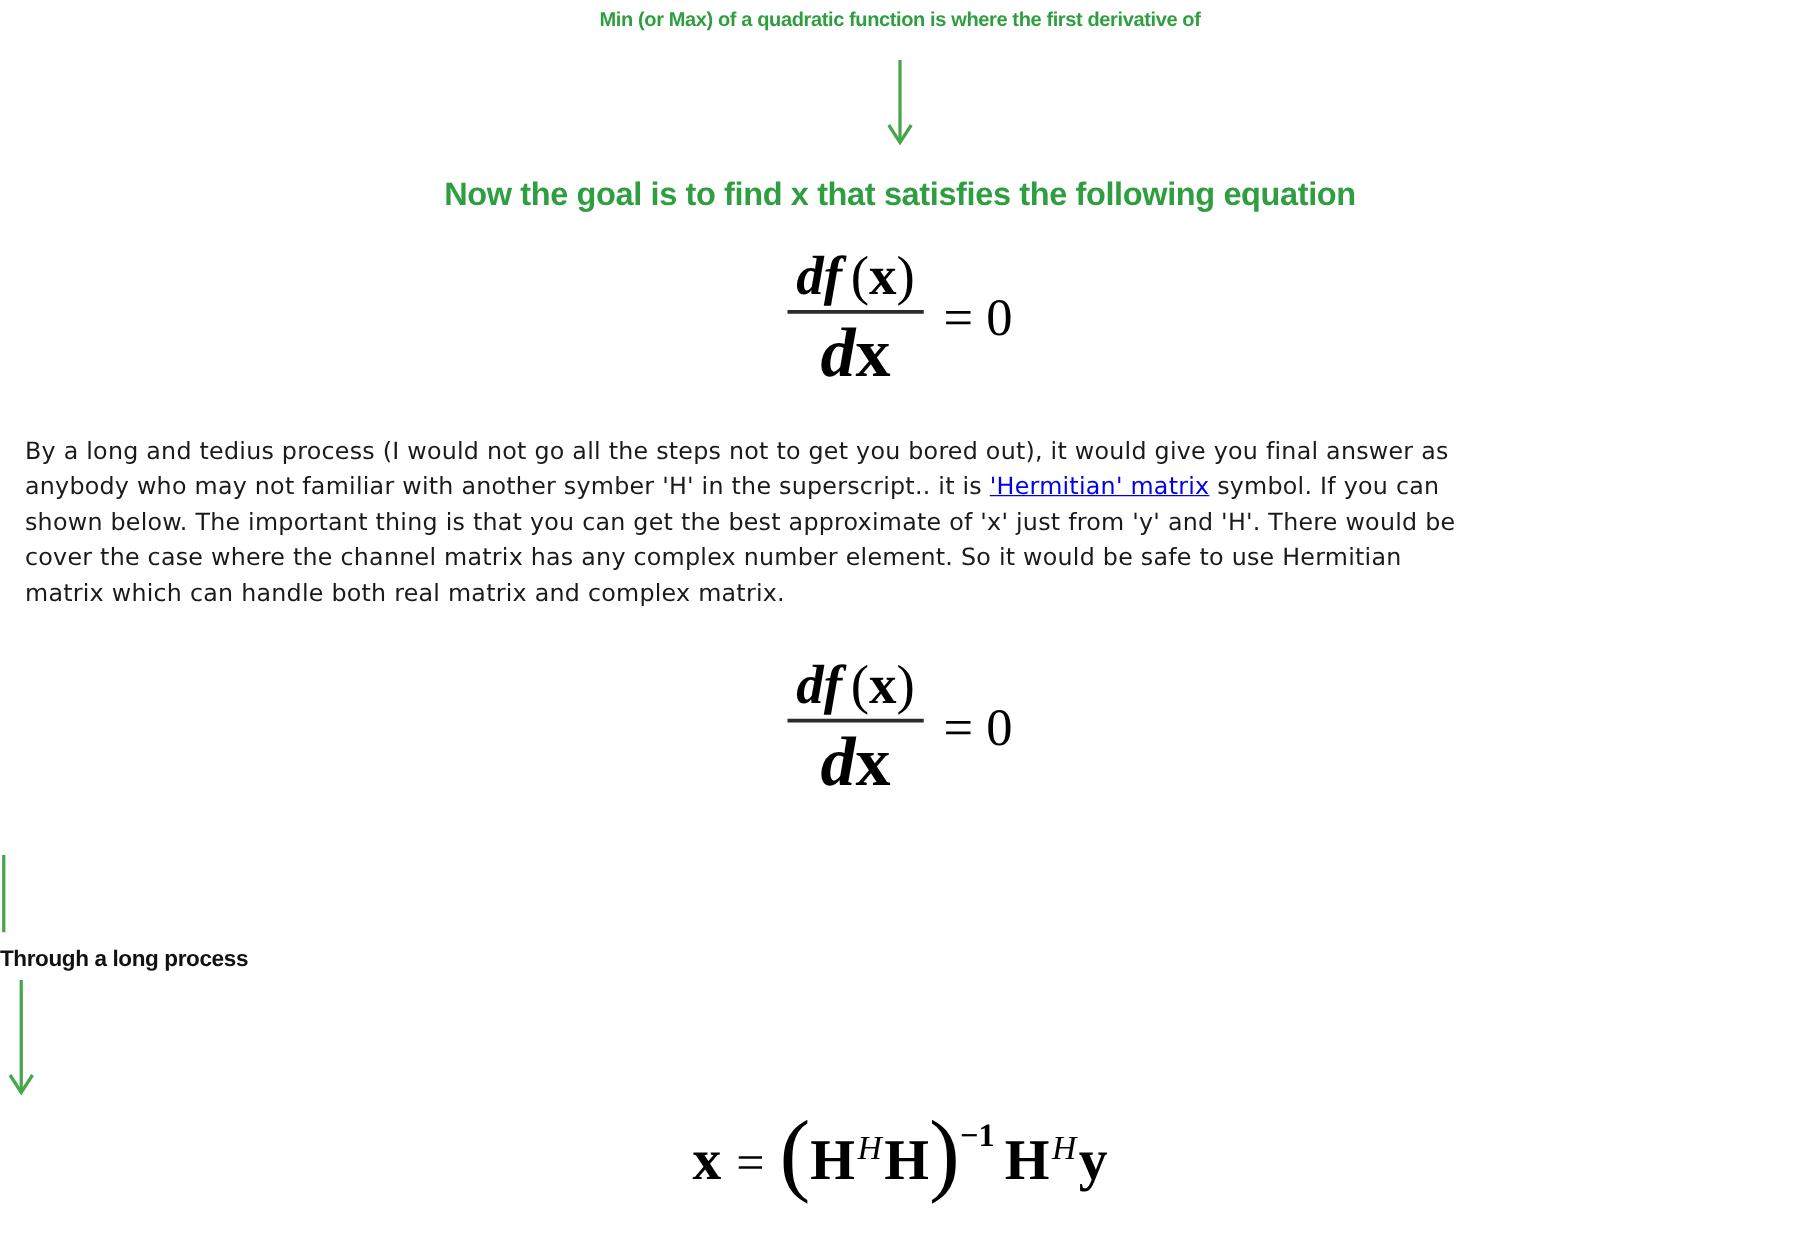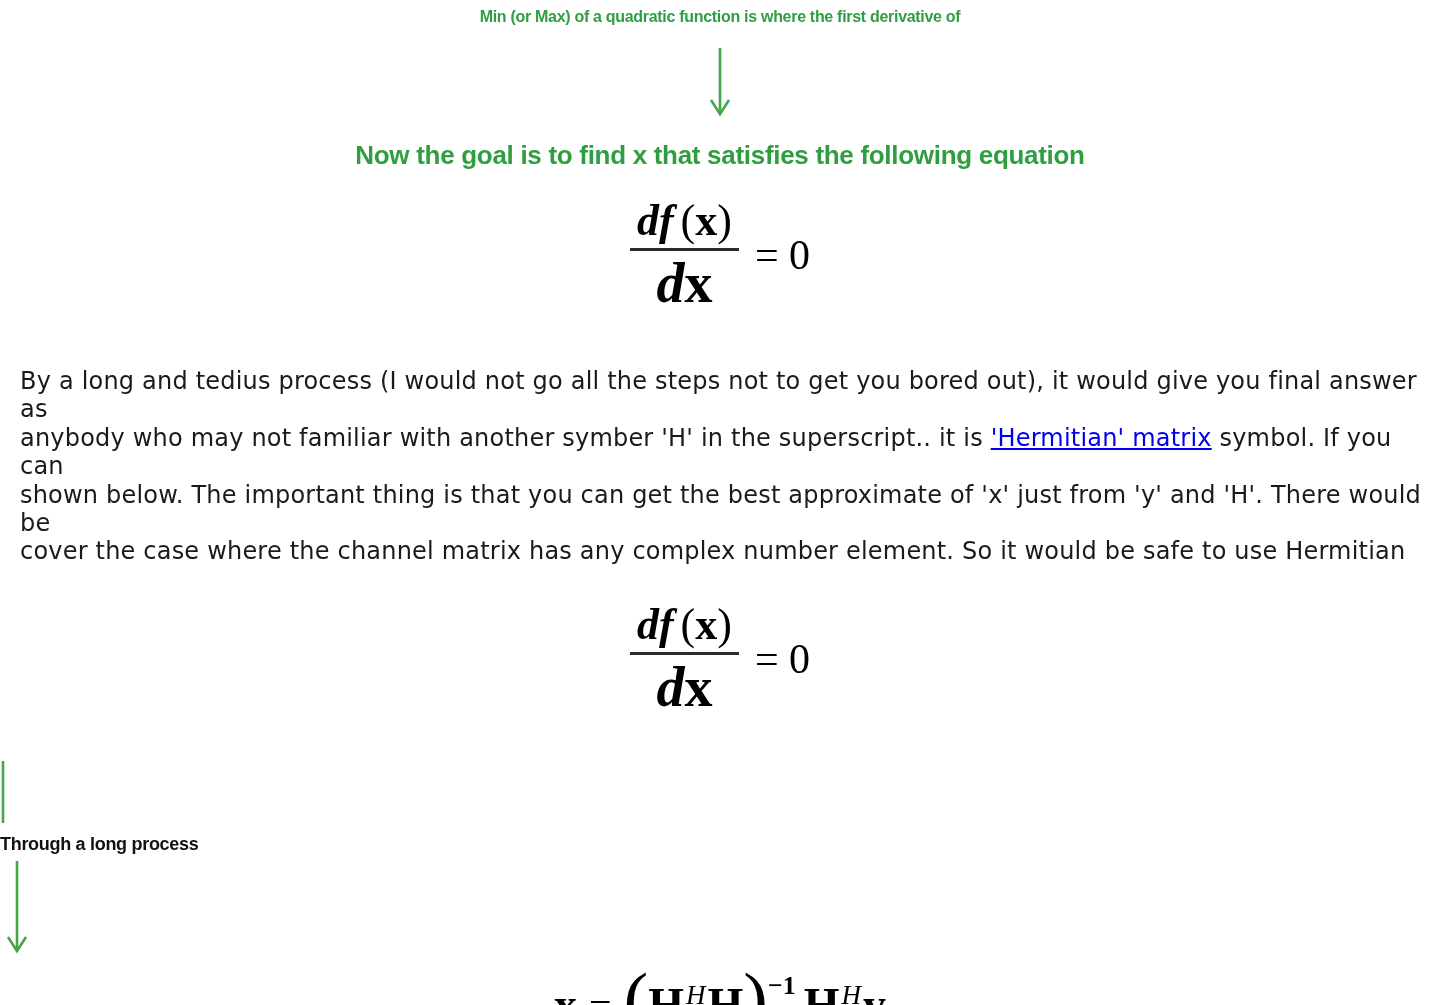--- a/index.html
+++ b/index.html
@@ -74,23 +74,23 @@
     white-space: nowrap;
   }
   .mi { font-style: italic; font-weight: 700; }
   .mo { font-weight: 400; }
   .mo.lp { margin-left: 7px; }
   .mb { font-weight: 700; }
   .rhs { font-size: 42px; font-weight: 400; white-space: nowrap; }
 
   
   .paragraph {
-    margin: 52px 0 0 20px;
+    margin: 32px 0 0 20px;
     font-family: "DejaVu Sans", sans-serif;
-    font-size: 24px;
+    font-size: 19px;
     letter-spacing: 0.2px;
     line-height: 28.4px;
     color: var(--body-text, #1a1a1a);
   }
   .paragraph a {
     color: var(--link-blue, #0000ee);
     text-decoration: underline;
     cursor: pointer;
   }
 
@@ -176,20 +176,21 @@
       </span>
     </span>
     <span class="rhs">= 0</span>
   </div>
 
   <div class="paragraph">
     <div>By a long and tedius process (I would not go all the steps not to get you bored out), it would give you final answer as</div>
     <div><span>anybody who may not familiar with another symber 'H' in the superscript.. it is </span><a>'Hermitian' matrix</a><span> symbol. If you can</span></div>
     <div>shown below. The important thing is that you can get the best approximate of 'x' just from 'y' and 'H'. There would be</div>
     <div>cover the case where the channel matrix has any complex number element. So it would be safe to use Hermitian</div>
+    <div>matrix which can handle both real matrix and complex matrix.</div>
   </div>
 
   <div class="deriv-eq second">
     <span class="frac">
       <span class="num">
         <span class="mi">df</span><span class="mo lp">(</span><span class="mb">x</span><span class="mo">)</span>
       </span>
       <span class="den">
         <span class="mi">d</span><span class="mb">x</span>
       </span>

